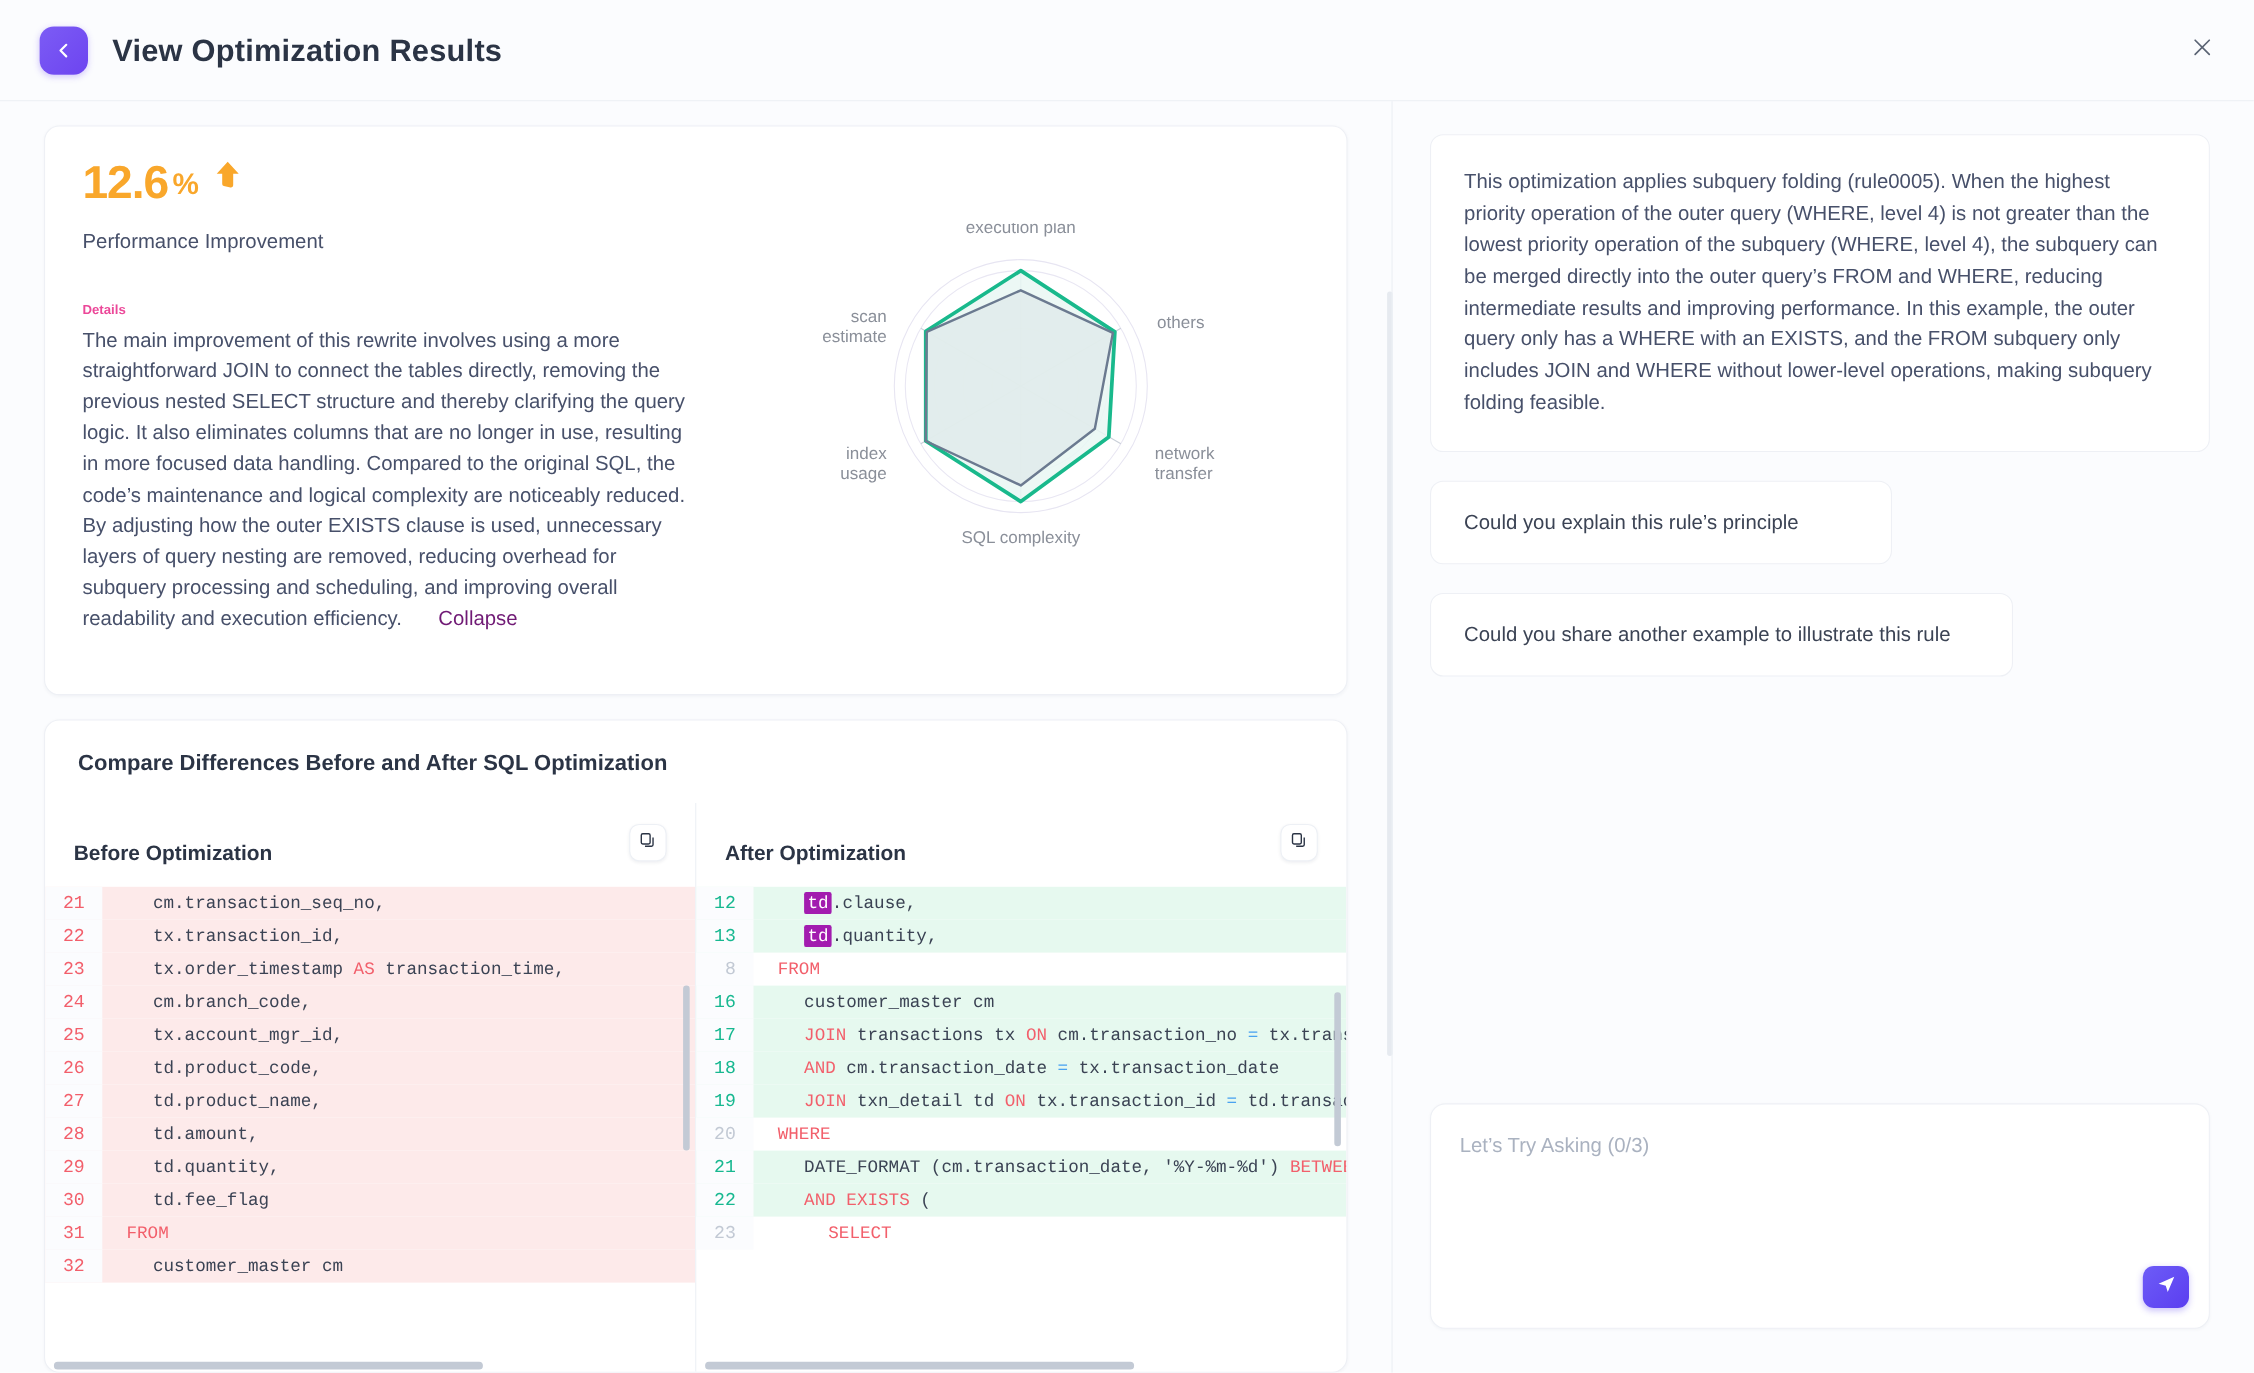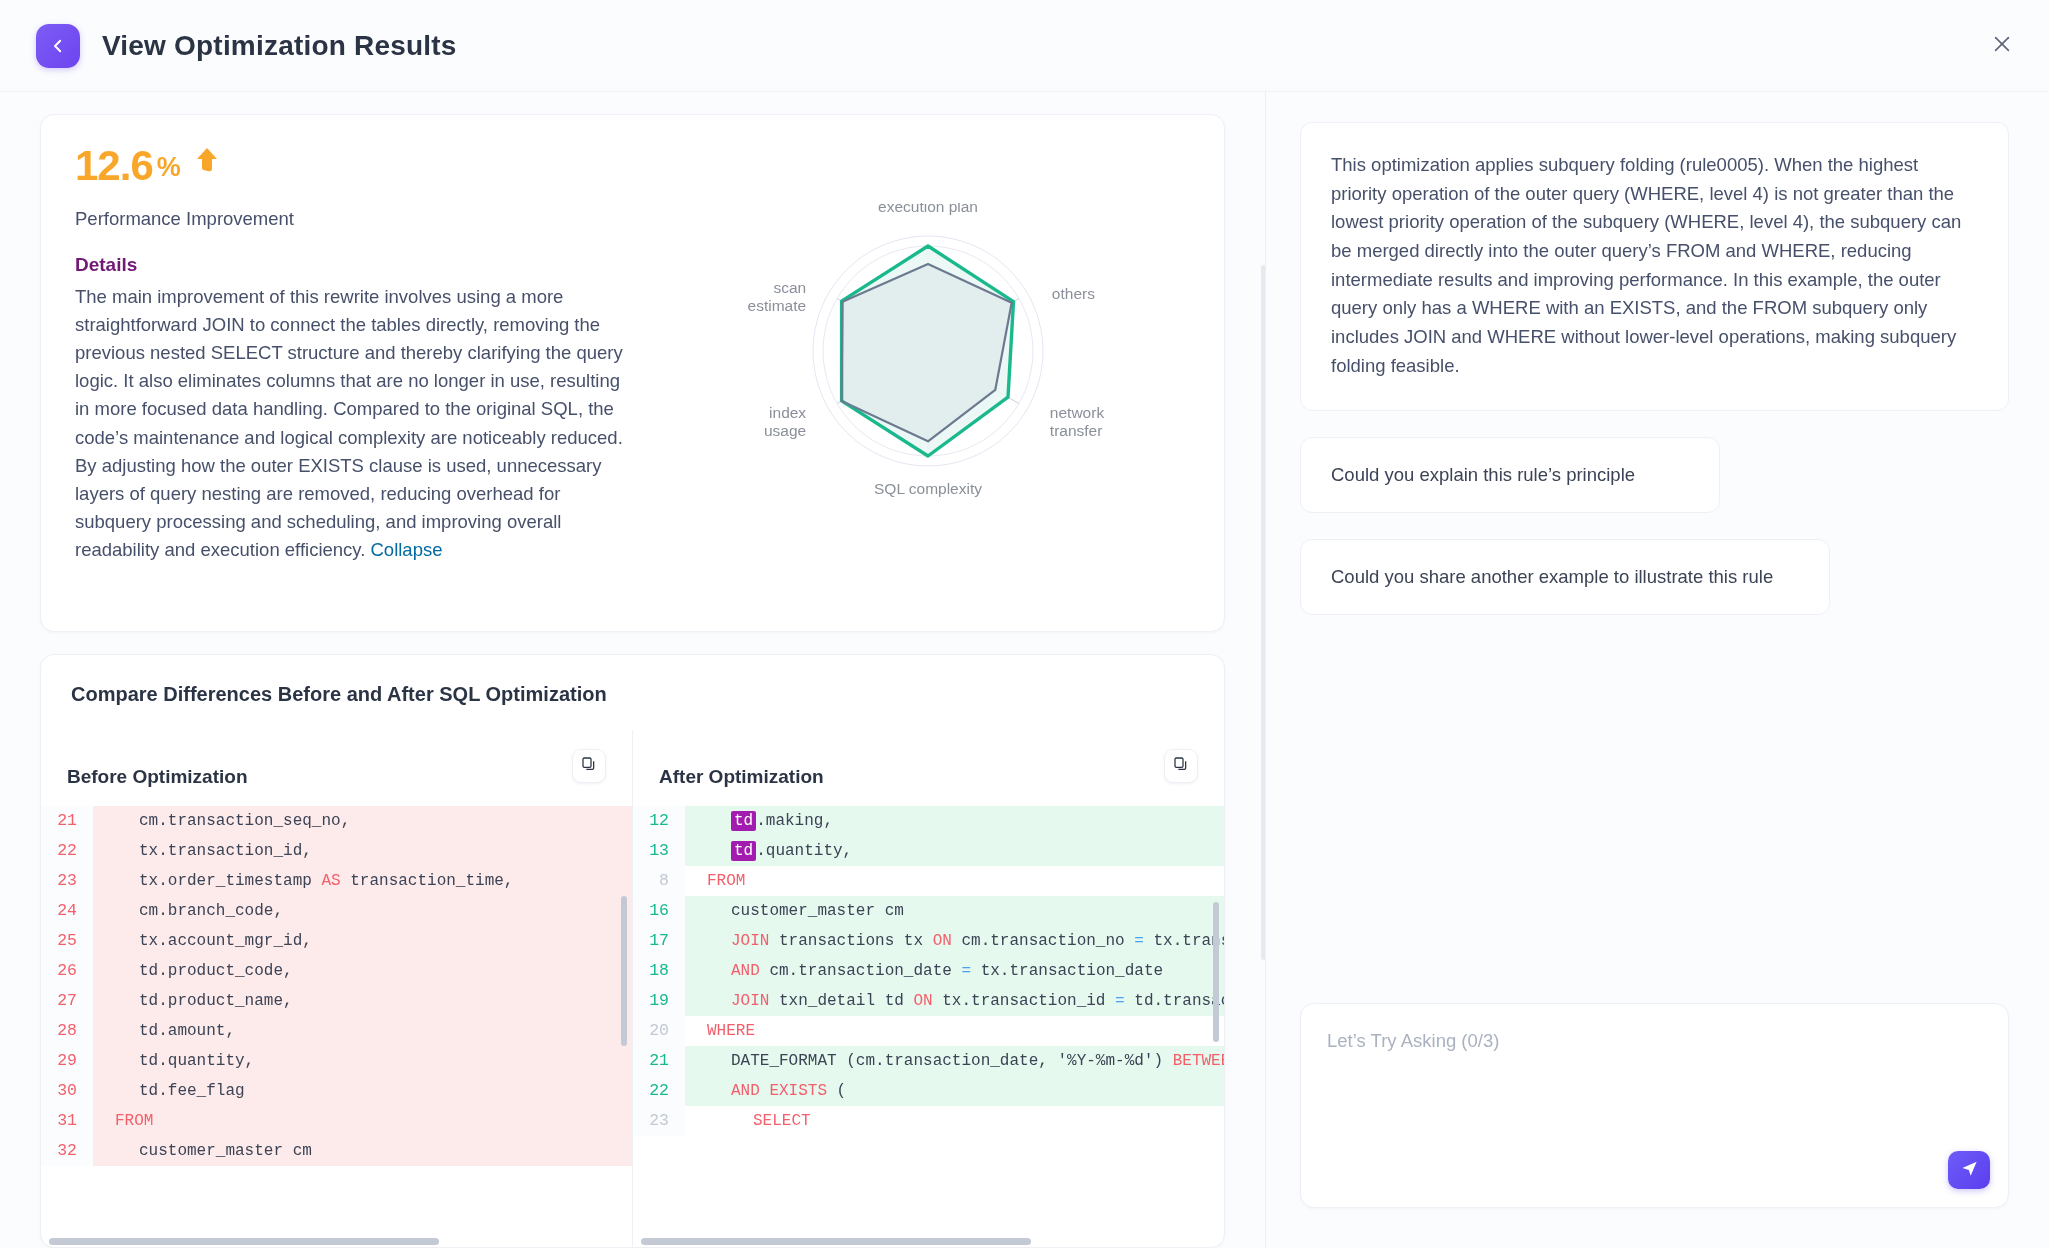--- a/index.html
+++ b/index.html
@@ -88,27 +88,27 @@
   }
   .metric-unit {
     font-size: 27px; font-weight: 700; color: #f9a72b;
     line-height: 1; margin-bottom: 6px; margin-left: -2px;
   }
   .metric-arrow { margin-bottom: 10px; margin-left: 8px; }
   .metric-label {
     margin-top: 21px; font-size: 18.5px; color: #47506a;
   }
   .details-head {
-    margin-top: 24px; font-size: 19px; font-weight: 700; color: #701a75;
+    margin-top: 44px; font-size: 12px; font-weight: 700; color: #ec4899;
   }
   .details-body {
     margin-top: 7px; font-size: 18.5px; line-height: 1.52; color: #47506a;
     max-width: 560px;
   }
-  .collapse-link { color: #0369a1; cursor: pointer; }
+  .collapse-link { color: #701a75; cursor: pointer; margin-left: 28px; }
 
   
   .radar-wrap {
     flex: 1; display: flex; align-items: flex-start; justify-content: center;
     padding-top: 58px;
   }
 
   
   .compare-card { flex: 1; display: flex; flex-direction: column; min-height: 0; overflow:hidden; }
   .compare-title {
@@ -366,21 +366,21 @@
                       <rect x="3" y="3" width="12" height="14" rx="2"></rect>
                       <path d="M8 20h9a2 2 0 0 0 2-2V8"></path>
                     </svg>
                 </span>
               </div>
             </div>
             <div class="code-scroll" id="after-code">
               <div class="vscroll-thumb" style="top:96px;height:140px;"></div>
             <div class="code-line add">
                   <span class="ln">12</span>
-                  <span class="code-txt ind1"><span class="tok">td</span><span>.making,</span></span>
+                  <span class="code-txt ind1"><span class="tok">td</span><span>.clause,</span></span>
                 </div>
                 <div class="code-line add">
                   <span class="ln">13</span>
                   <span class="code-txt ind1"><span class="tok">td</span><span>.quantity,</span></span>
                 </div>
                 <div class="code-line ctx">
                   <span class="ln dim">8</span>
                   <span class="code-txt"><span class="kw">FROM</span></span>
                 </div>
                 <div class="code-line add">

